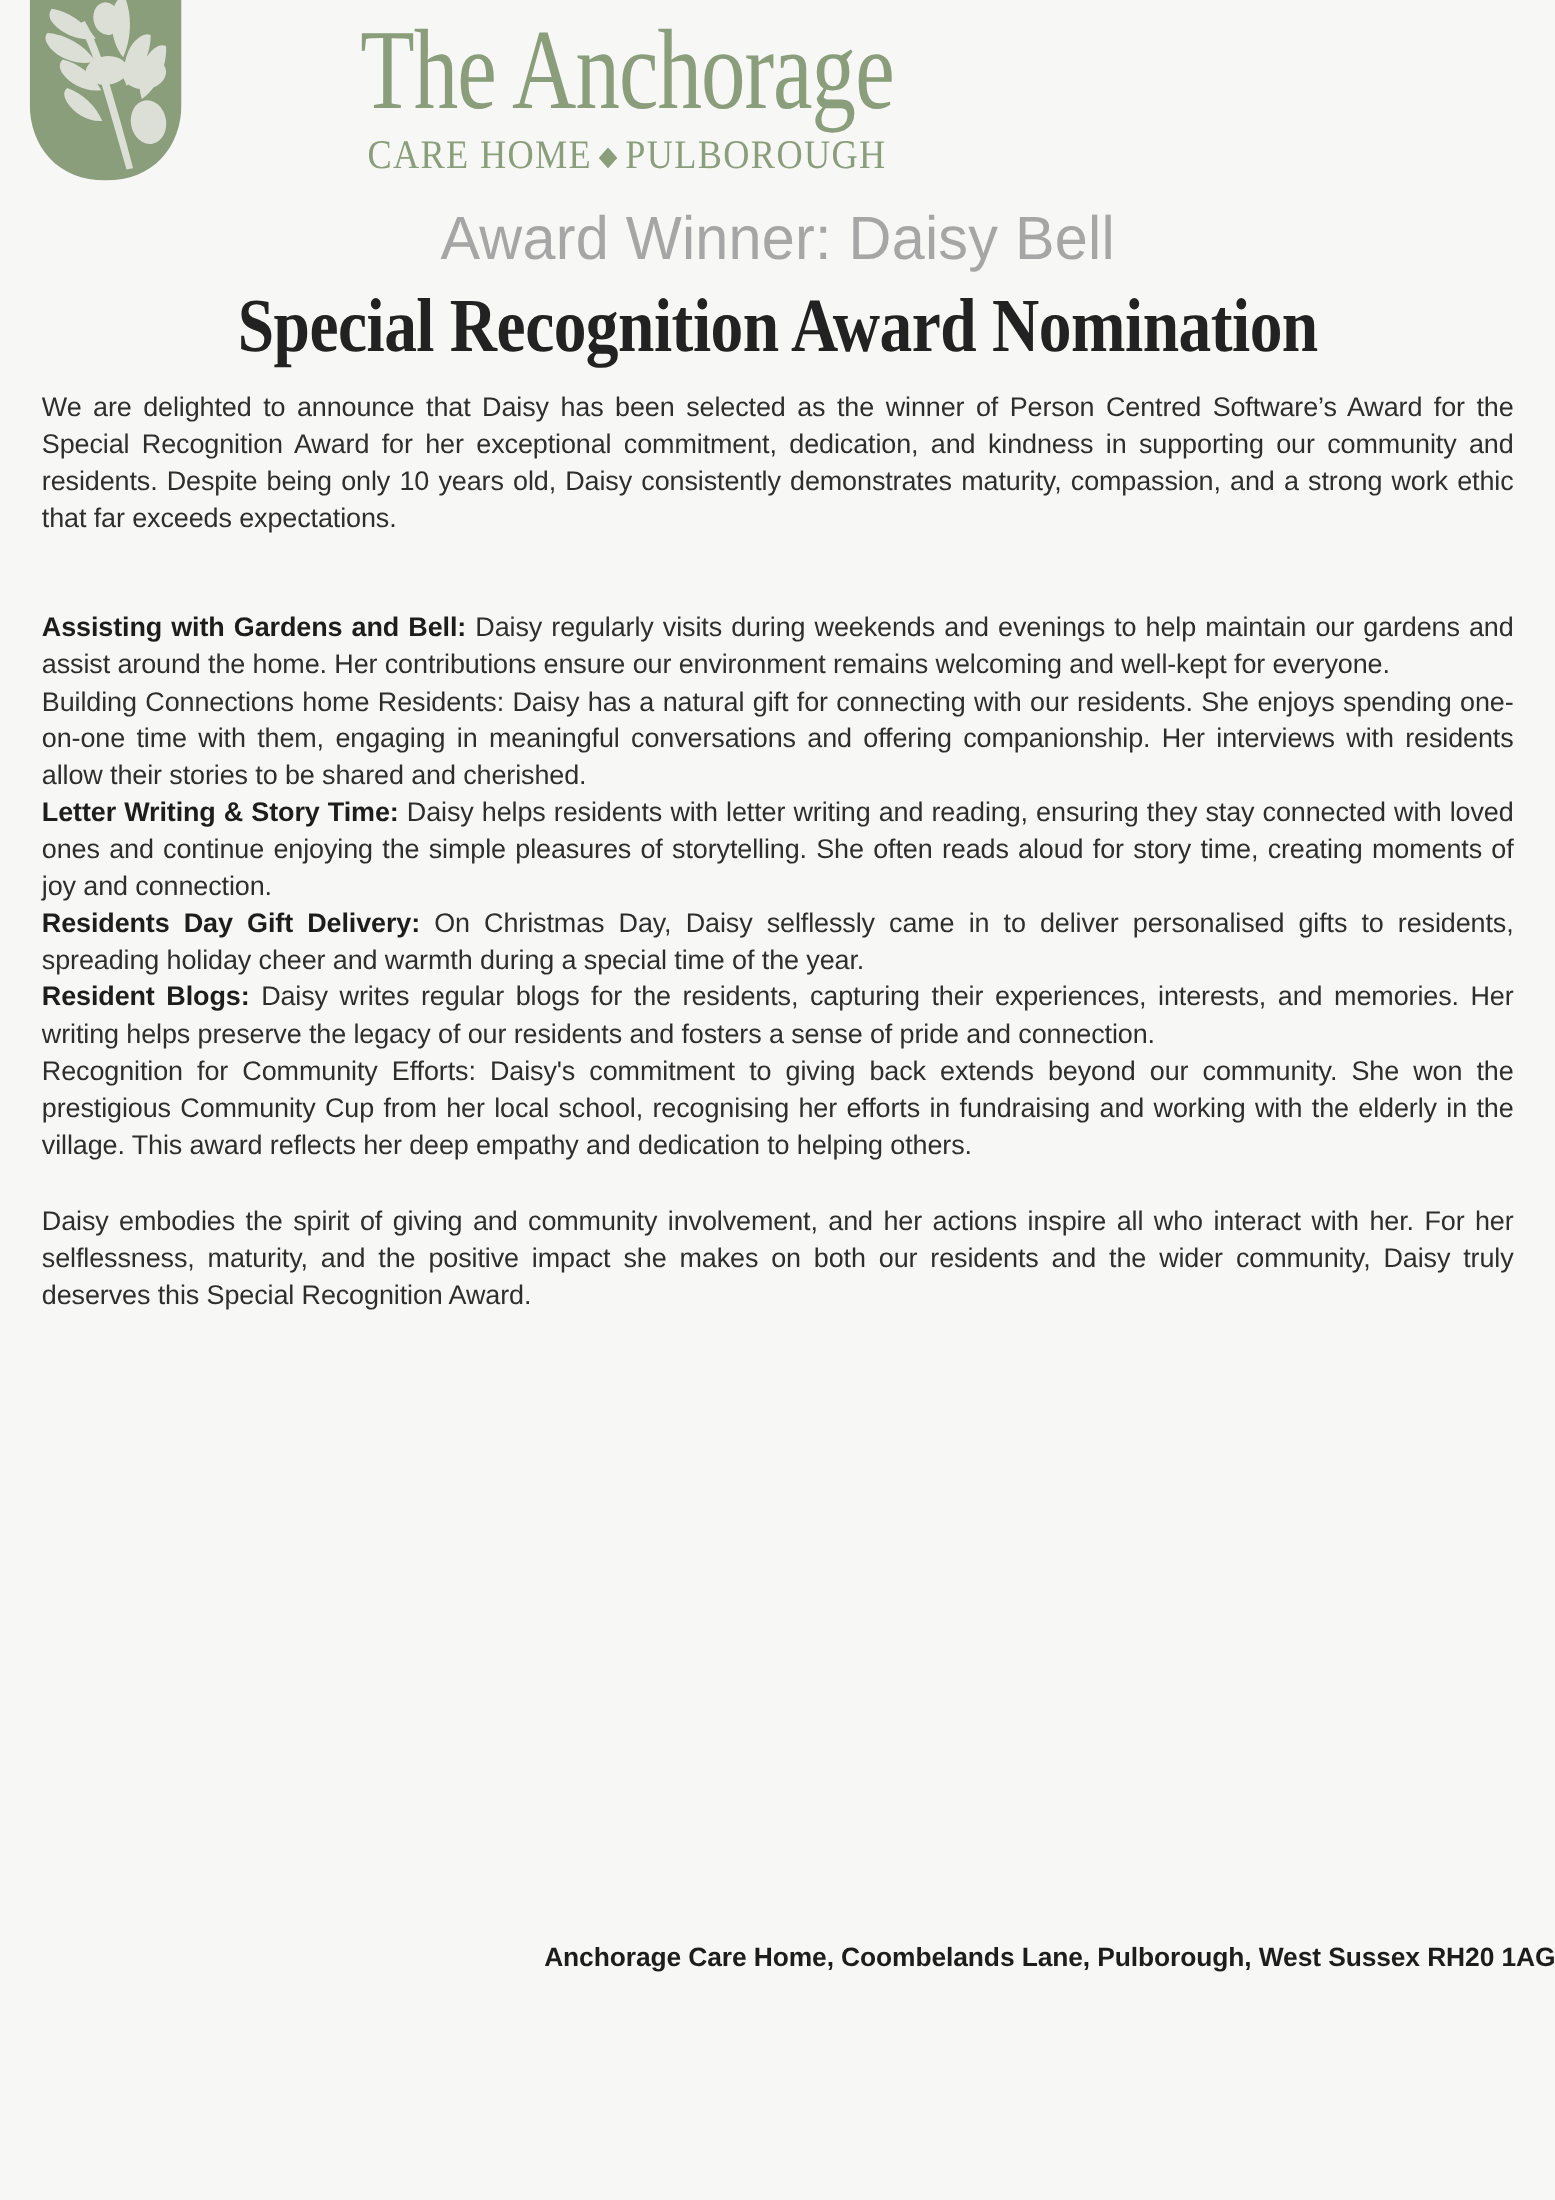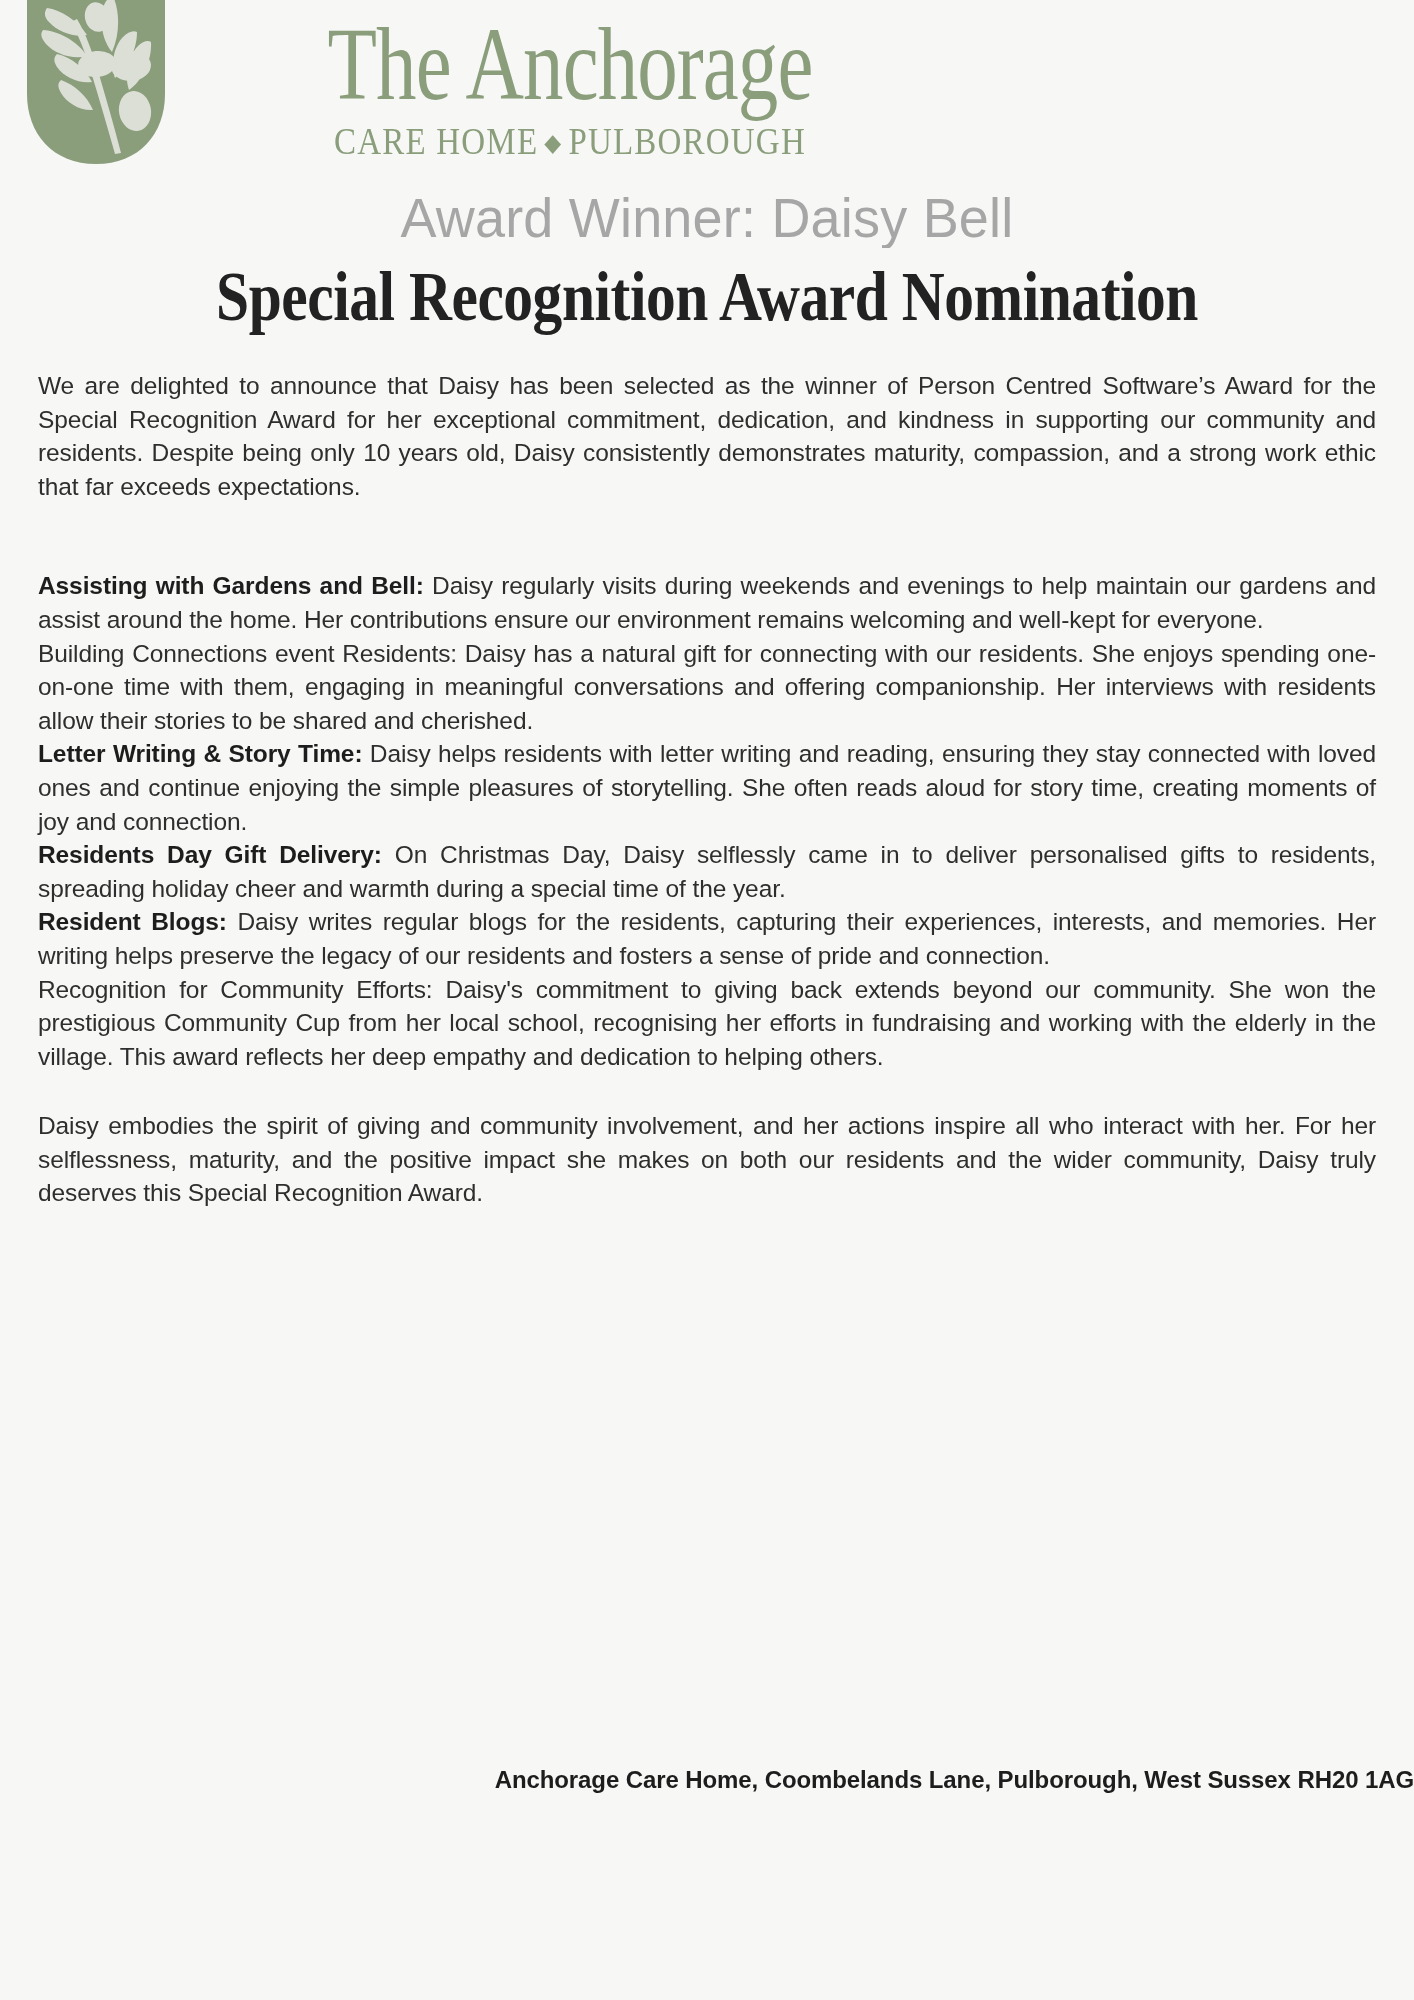--- a/index.html
+++ b/index.html
@@ -98,21 +98,21 @@
   .para {
     text-align: justify;
     text-justify: inter-word;
     color: #2e2e2e;
     font-size: 24.5px;
     line-height: 33.6px;
     margin: 0;
     font-family: "Liberation Sans", sans-serif;
     letter-spacing: -0.1px;
   }
-  .intro { margin-top: 36px; }
+  .intro { margin-top: 21px; }
   .gap-lg { height: 36px; }
   .gap-md { height: 30px; }
   .bold { font-weight: 700; color: #1d1d1d; }
   .section-head {
     font-weight: 700;
     color: #1d1d1d;
     font-size: 24.5px;
     line-height: 33.6px;
     font-family: "Liberation Sans", sans-serif;
     margin: 0;
@@ -190,21 +190,21 @@
 
     <div class="gap-md"></div>
 
     <div>
 
       <p class="para block">
         <span class="bold">Assisting with Gardens and Bell:</span><span> Daisy regularly visits during weekends and evenings to help maintain our gardens and assist around the home. Her contributions ensure our environment remains welcoming and well-kept for everyone.</span>
       </p>
 
       <p class="para block">
-        <span>Building Connections event Residents:</span><span> Daisy has a natural gift for connecting with our residents. She enjoys spending one-on-one time with them, engaging in meaningful conversations and offering companionship. Her interviews with residents allow their stories to be shared and cherished.</span>
+        <span>Building Connections home Residents:</span><span> Daisy has a natural gift for connecting with our residents. She enjoys spending one-on-one time with them, engaging in meaningful conversations and offering companionship. Her interviews with residents allow their stories to be shared and cherished.</span>
       </p>
 
       <p class="para block">
         <span class="bold">Letter Writing &amp; Story Time:</span><span> Daisy helps residents with letter writing and reading, ensuring they stay connected with loved ones and continue enjoying the simple pleasures of storytelling. She often reads aloud for story time, creating moments of joy and connection.</span>
       </p>
 
 
       <p class="para block">
         <span class="bold">Residents Day Gift Delivery:</span><span> On Christmas Day, Daisy selflessly came in to deliver personalised gifts to residents, spreading holiday cheer and warmth during a special time of the year.</span>
       </p>

